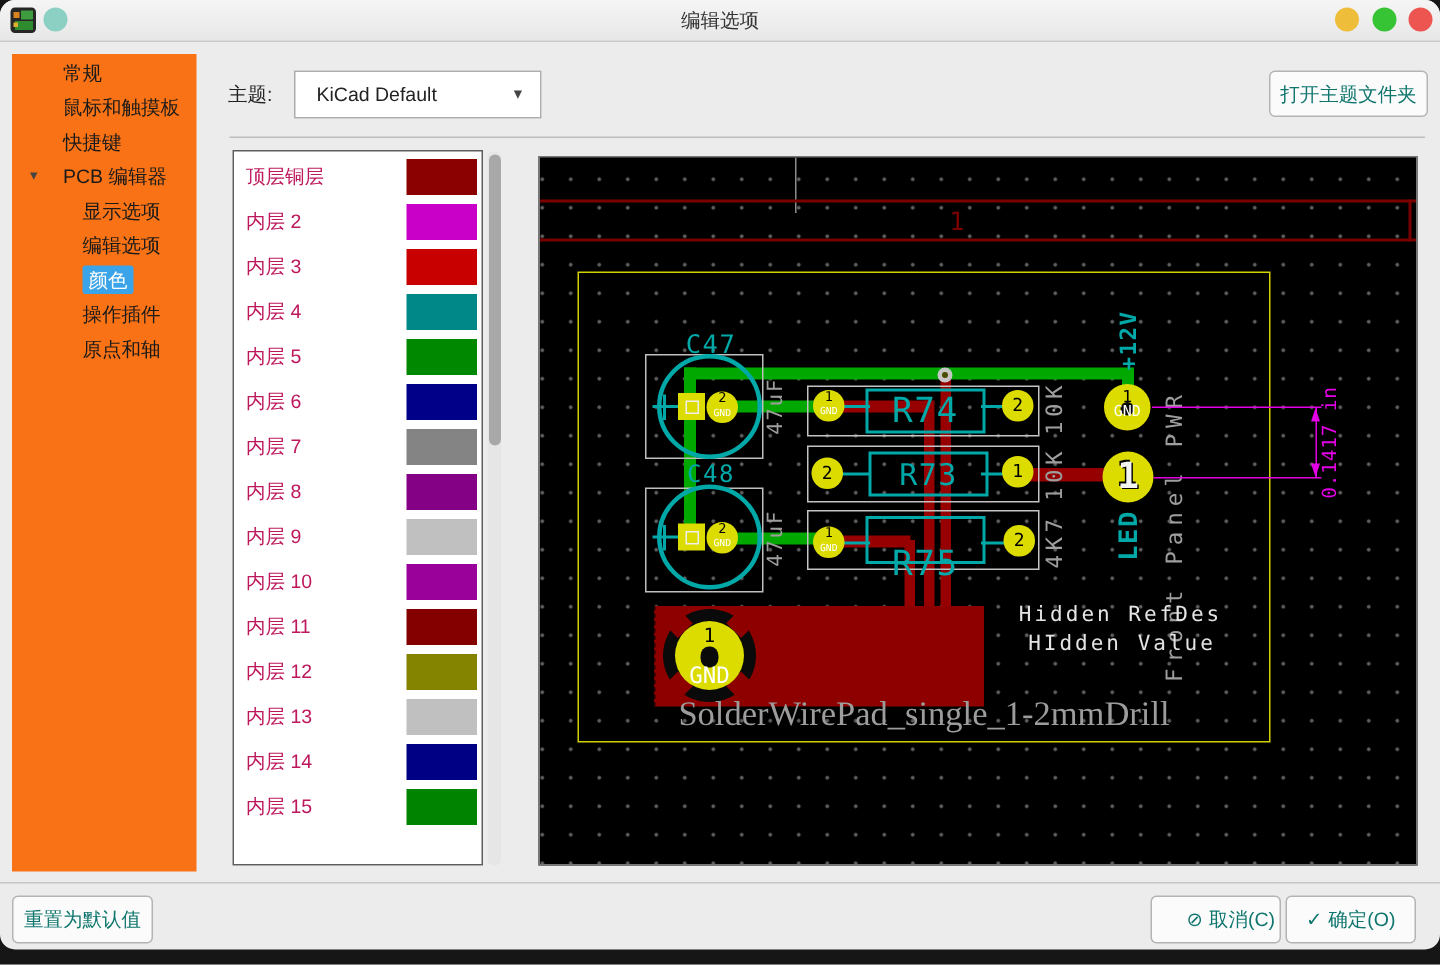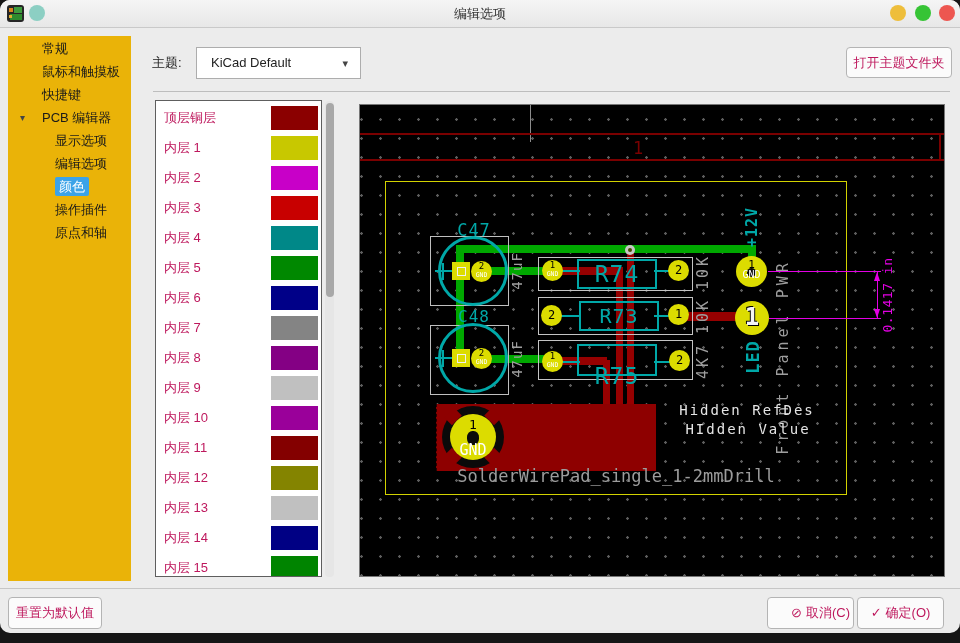--- a/index.html
+++ b/index.html
@@ -6,31 +6,31 @@
   body{width:960px;height:643px;background:#161616;font-family:"Liberation Sans",sans-serif;position:relative;overflow:hidden;}
   .window{position:absolute;left:0;top:0;width:960px;height:633px;background:#ECECEC;border-radius:10px;overflow:hidden;}
   .titlebar{position:absolute;left:0;top:0;width:960px;height:27px;background:linear-gradient(#F5F5F5,#E7E7E7);border-bottom:1px solid #C9C9C9;}
   .title{position:absolute;left:0;top:0;width:100%;height:27px;line-height:27px;text-align:center;font-size:13px;color:#333;}
   .tl{position:absolute;top:5px;width:16px;height:16px;border-radius:50%;}
   .appicon{position:absolute;left:7px;top:5px;width:17px;height:17px;background:#262626;border-radius:3px;overflow:hidden;}
   .appicon .g1{position:absolute;left:7px;top:2px;width:8px;height:6px;background:#3E9B3E;}
   .appicon .g2{position:absolute;left:3px;top:9px;width:12px;height:6px;background:#2E8B2E;}
   .appicon .o1{position:absolute;left:2px;top:3px;width:4px;height:4px;background:#D8841F;}
   .appicon .o2{position:absolute;left:2px;top:10px;width:3px;height:3px;background:#E0B030;}
-  .sidebar{position:absolute;left:8px;top:36px;width:123px;height:545px;background:#eab308;}
+  .sidebar{position:absolute;left:8px;top:36px;width:123px;height:545px;background:#f97316;}
   .srow{position:relative;height:23px;line-height:23px;font-size:13px;color:#1A1A1A;white-space:nowrap;}
   .srow .lbl0{padding-left:34px;}
   .srow .lbl1{padding-left:47px;}
   .expander{position:absolute;left:12px;top:0;width:18px;color:#444;font-size:10px;}
   .chip{background:#3BA3E8;color:#fff;padding:2px 4px;border-radius:2px;}
   .themerow-label{position:absolute;left:152px;top:47px;height:32px;line-height:32px;font-size:13px;color:#222;}
   .select{position:absolute;left:196px;top:47px;width:165px;height:32px;background:#FFF;border:1px solid #ADADAD;border-radius:0;box-sizing:border-box;font-size:13px;color:#222;line-height:30px;}
   .select .val{padding-left:14px;}
   .select .arrow{position:absolute;right:12px;top:0;color:#444;font-size:11px;}
-  .btn{position:absolute;background:#FBFBFB;border:1px solid #B4B4B4;border-radius:4px;box-sizing:border-box;font-size:13px;color:#be185d;text-align:center;}
+  .btn{position:absolute;background:#FBFBFB;border:1px solid #B4B4B4;border-radius:4px;box-sizing:border-box;font-size:13px;color:#0f766e;text-align:center;}
   .hsep{position:absolute;background:#BDBDBD;height:1px;}
   .colorlist{position:absolute;left:155px;top:100px;width:167px;height:477px;background:#FFF;border:1px solid #5E5E5E;box-sizing:border-box;overflow:hidden;padding-top:2px;}
   .crow{position:relative;height:30px;display:flex;align-items:center;}
   .crow .clabel{font-size:13px;color:#be185d;padding-left:8px;white-space:nowrap;}
   .crow .swatch{position:absolute;right:3px;top:3px;width:47px;height:24px;}
   .vscroll{position:absolute;left:325px;top:101px;width:9px;height:476px;background:#E6E6E6;border-radius:4px;}
   .vthumb{position:absolute;left:0.5px;top:2px;width:8px;height:194px;background:#A8A8A8;border-radius:4px;}
   .preview{position:absolute;left:359px;top:104px;width:586px;height:473px;border:1px solid #777;box-sizing:border-box;background:#000;}
   .canvas{position:absolute;left:0;top:0;right:0;bottom:0;overflow:hidden;background-image:radial-gradient(circle,#5E5E5E 1.1px,transparent 1.5px);background-size:19px 19px;background-position:11px 5px;}
   .abs{position:absolute;}
@@ -94,24 +94,20 @@
   </div>
   <div class="btn" style="left:846px;top:47px;width:106px;height:31px;line-height:29px;">打开主题文件夹</div>
   <div class="hsep" style="left:153px;top:91px;width:797px;"></div>
 
   <div class="colorlist">
     <div class="crow">
         <span class="clabel">顶层铜层</span>
         <div class="swatch" style="background-color: rgb(139, 0, 0);"></div>
       </div>
     <div class="crow">
-        <span class="clabel">内层 1</span>
-        <div class="swatch" style="background-color: rgb(200, 200, 0);"></div>
-      </div>
-    <div class="crow">
         <span class="clabel">内层 2</span>
         <div class="swatch" style="background-color: rgb(200, 0, 200);"></div>
       </div>
     <div class="crow">
         <span class="clabel">内层 3</span>
         <div class="swatch" style="background-color: rgb(200, 0, 0);"></div>
       </div>
     <div class="crow">
         <span class="clabel">内层 4</span>
         <div class="swatch" style="background-color: rgb(0, 136, 136);"></div>
@@ -287,21 +283,21 @@
       <div class="padc" style="left:375px;top:196px;width:34px;height:34px;">
         <div class="abs mono" style="left:0;top:2px;width:100%;text-align:center;font-size:24px;font-weight:bold;color:#F4F4F4;text-shadow:1px 1px 0 #000,-1px -1px 0 #000;">1</div>
       </div>
 
       <div class="vt teal" style="left:392px;top:122px;font-size:15px;font-weight:bold;letter-spacing:1px;">+12V</div>
       <div class="vt teal" style="left:393px;top:252px;font-size:17px;font-weight:bold;letter-spacing:1px;">LED</div>
       <div class="vt gray" style="left:423px;top:252px;font-size:15px;letter-spacing:4px;">Front Panel PWR</div>
 
       <div class="ct" style="left:387px;top:305px;font-size:14px;letter-spacing:2px;color:#E4E4E4;">Hidden RefDes</div>
       <div class="ct" style="left:388px;top:324px;font-size:14px;letter-spacing:2px;color:#E4E4E4;">HIdden Value</div>
-      <div class="ct" style="left:256px;top:371px;font-size:17px;color:#9C9C9C;">SolderWirePad_single_1-2mmDrill</div>
+      <div class="ct" style="left:256px;top:371px;font-size:23px;color:#9C9C9C;font-family:Liberation Serif, serif;">SolderWirePad_single_1-2mmDrill</div>
 
       <div class="abs mag" style="left:408px;top:166px;width:113px;height:1px;"></div>
       <div class="abs mag" style="left:409px;top:213px;width:112px;height:1px;"></div>
       <div class="abs mag" style="left:517px;top:167px;width:1px;height:46px;"></div>
       <div class="abs" style="left:514px;top:167px;width:0;height:0;border-left:3.5px solid transparent;border-right:3.5px solid transparent;border-bottom:9px solid #E400E4;"></div>
       <div class="abs" style="left:514px;top:204px;width:0;height:0;border-left:3.5px solid transparent;border-right:3.5px solid transparent;border-top:9px solid #E400E4;"></div>
       <div class="vt" style="left:527px;top:190px;font-size:13px;color:#E400E4;letter-spacing:0.5px;">0.1417 in</div>
 
     </div>
   </div>

